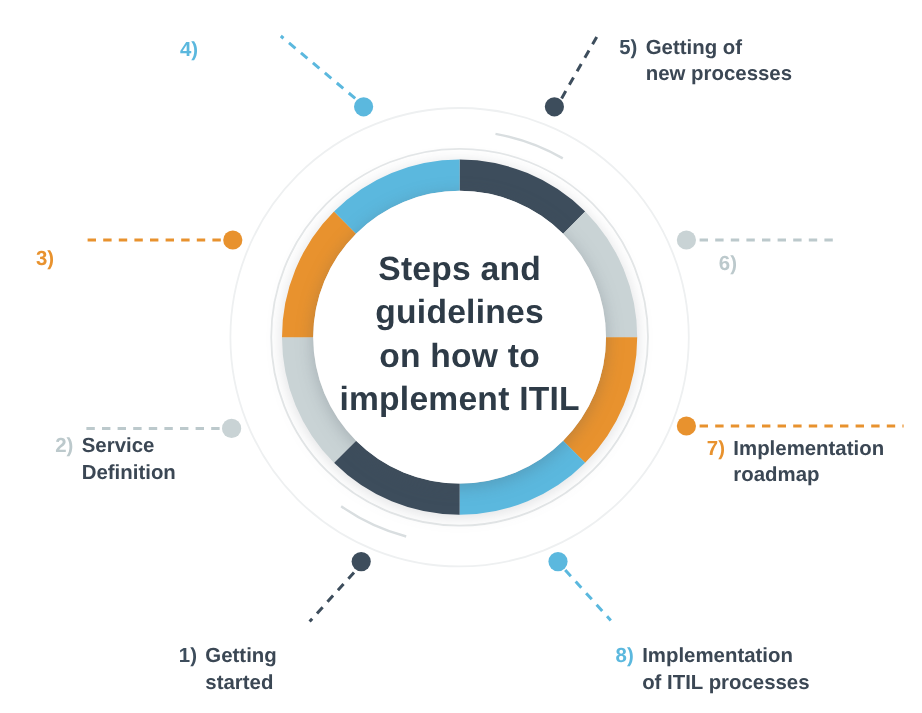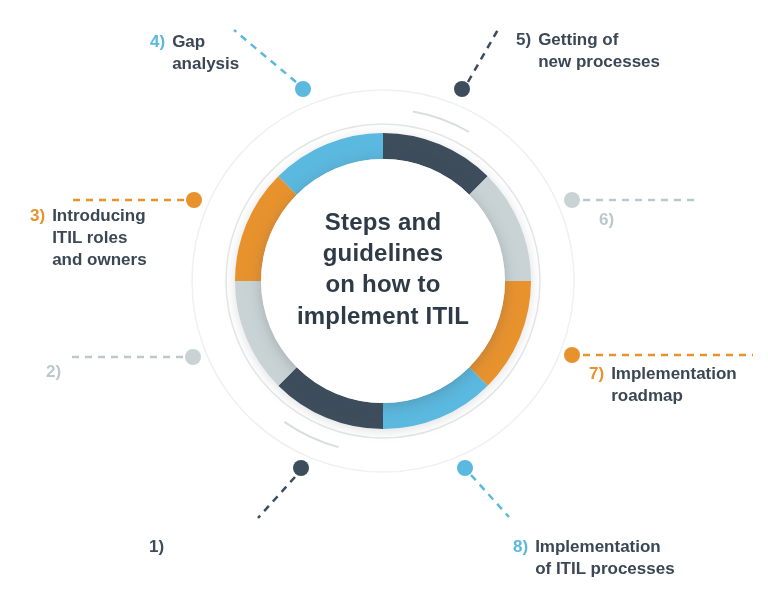--- a/index.html
+++ b/index.html
@@ -24,21 +24,21 @@
     white-space: pre-line;
   }
   .label .num { font-weight: 700; }
   .center-title {
     position: absolute;
     left: 258px;
     top: 206px;
     width: 250px;
     text-align: center;
     font-weight: 700;
-    font-size: 24px;
+    font-size: 28px;
     line-height: 1.3;
     color: #2e3b47;
     white-space: pre-line;
     letter-spacing: 0.2px;
   }
 </style>
 </head>
 <body>
 
 <div class="canvas">
@@ -82,37 +82,36 @@
     <circle cx="465" cy="468" r="8" fill="#5bb8de"></circle>
   </svg>
 
   <div class="center-title">Steps and
 guidelines
 on how to
 implement ITIL</div>
 
   <div class="label" style="left:149px; top:536px;">
     <span class="num" style="color: rgb(61, 77, 92);">1)</span>
+    <span class="txt">Getting
+started</span>
   </div>
 
   <div class="label" style="left:46px; top:361px;">
     <span class="num" style="color: rgb(188, 201, 204);">2)</span>
+    <span class="txt">Service
+Definition</span>
   </div>
 
   <div class="label" style="left:30px; top:205px;">
     <span class="num" style="color: rgb(232, 146, 46);">3)</span>
-    <span class="txt">Introducing
-ITIL roles
-and owners</span>
   </div>
 
   <div class="label" style="left:150px; top:31px;">
     <span class="num" style="color: rgb(91, 184, 222);">4)</span>
-    <span class="txt">Gap
-analysis</span>
   </div>
 
   <div class="label" style="left:516px; top:29px;">
     <span class="num" style="color: rgb(61, 77, 92);">5)</span>
     <span class="txt">Getting of
 new processes</span>
   </div>
 
   <div class="label" style="left:599px; top:209px;">
     <span class="num" style="color: rgb(188, 201, 204);">6)</span>

